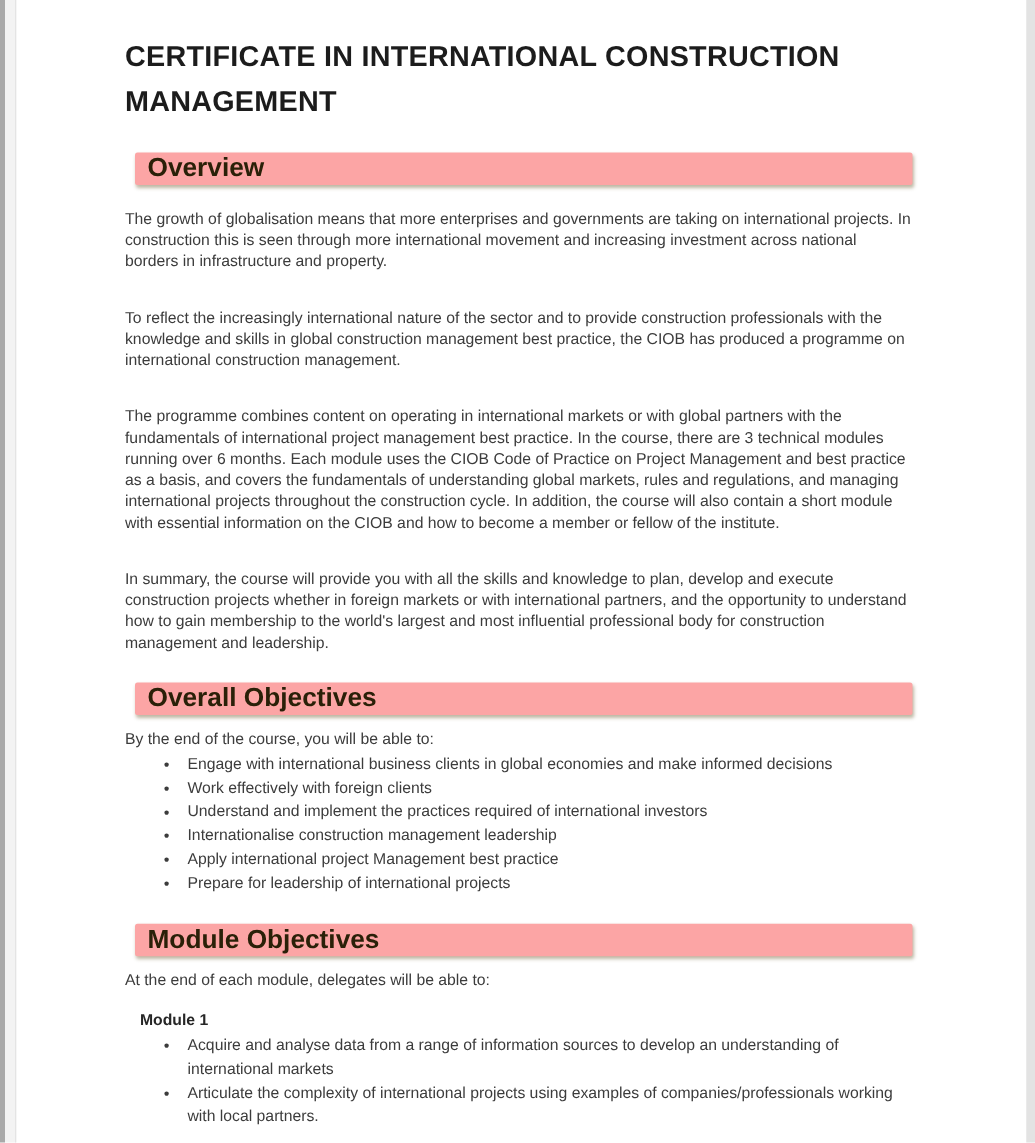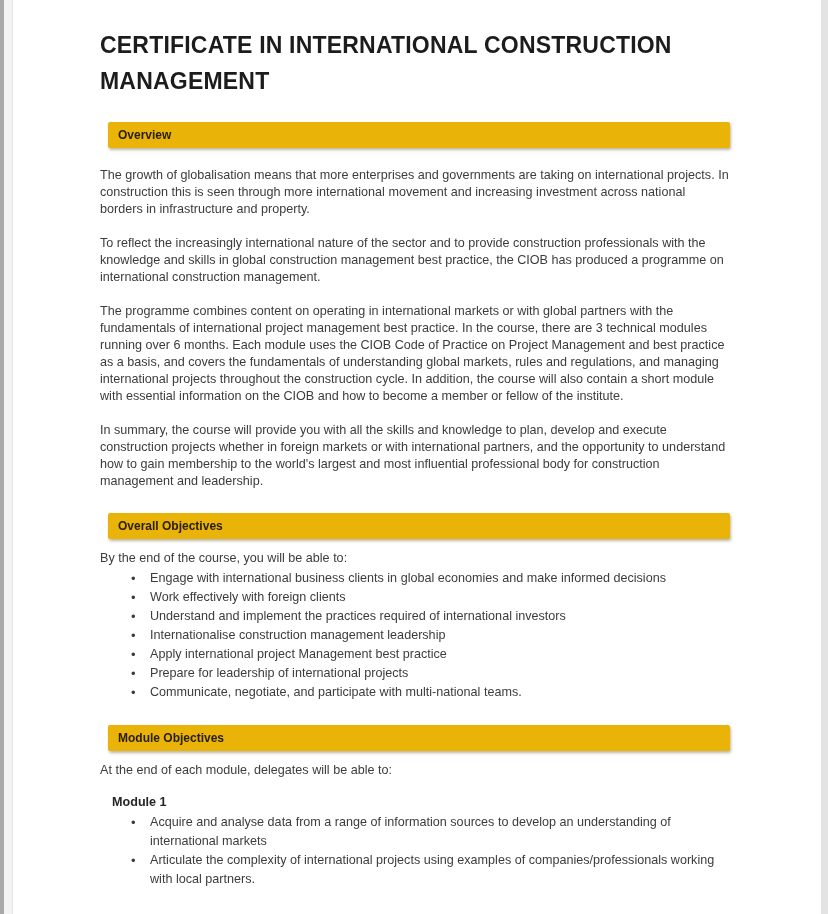--- a/index.html
+++ b/index.html
@@ -14,30 +14,30 @@
 
   .content { position: absolute; left: 100px; top: 0; width: 630px; padding-top: 27px; }
 
   .doc-title {
     font-size: 23px; font-weight: 700; line-height: 36px;
     color: #1c1c1c; letter-spacing: 0.2px;
   }
 
   .banner {
     margin-left: 8px; margin-top: 23px;
-    background: #eab308;
+    background: #fca5a5;
     border-radius: 2px;
     padding: 4px 10px;
-    font-size: 12px; font-weight: 700; line-height: 18px;
+    font-size: 21px; font-weight: 700; line-height: 18px;
     color: #2a2008;
     box-shadow: 1px 2px 3px rgba(110, 95, 50, 0.45);
   }
 
   .para {
-    margin-top: 17px;
+    margin-top: 28px;
     font-size: 12.6px; line-height: 17px; color: #3c3c3c;
   }
   .para.first { margin-top: 19px; }
 
   .intro-line {
     margin-top: 11px;
     font-size: 12.6px; line-height: 17px; color: #3c3c3c;
   }
 
   ul.bullets { list-style: none; margin-top: 2px; }
@@ -81,21 +81,20 @@
 
     <p class="intro-line">By the end of the course, you will be able to:</p>
 
     <ul class="bullets spaced">
       <li>Engage with international business clients in global economies and make informed decisions</li>
       <li>Work effectively with foreign clients</li>
       <li>Understand and implement the practices required of international investors</li>
       <li>Internationalise construction management leadership</li>
       <li>Apply international project Management best practice</li>
       <li>Prepare for leadership of international projects</li>
-      <li>Communicate, negotiate, and participate with multi-national teams.</li>
     </ul>
 
     <div class="banner">Module Objectives</div>
 
     <p class="intro-line">At the end of each module, delegates will be able to:</p>
 
     <p class="module-label">Module 1</p>
 
     <ul class="bullets">
       <li>Acquire and analyse data from a range of information sources to develop an understanding of international markets</li>

